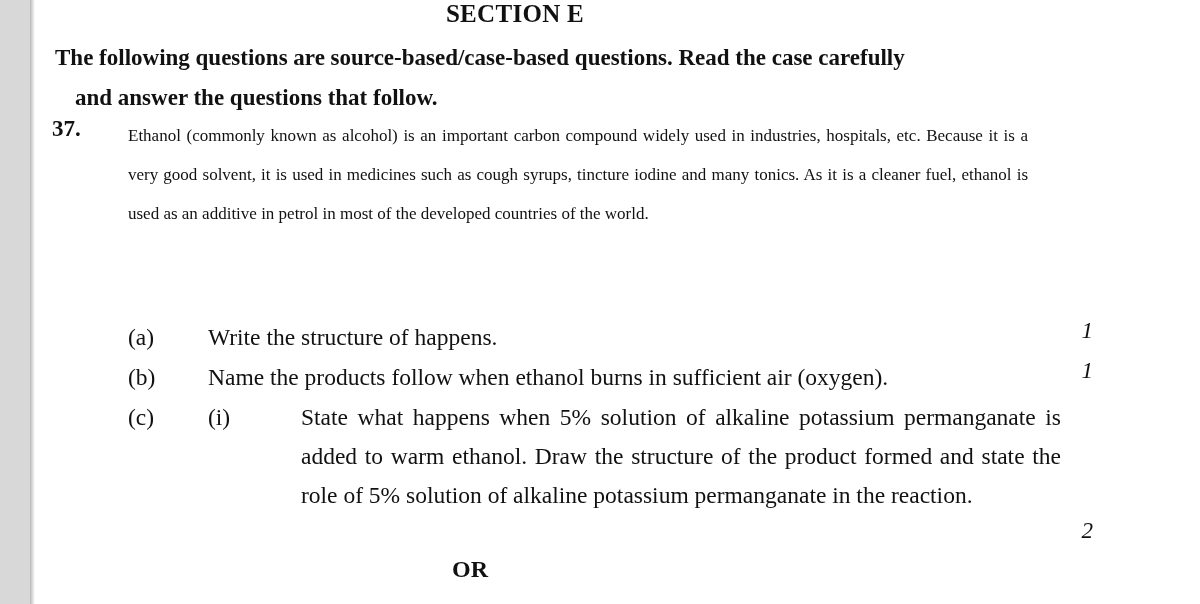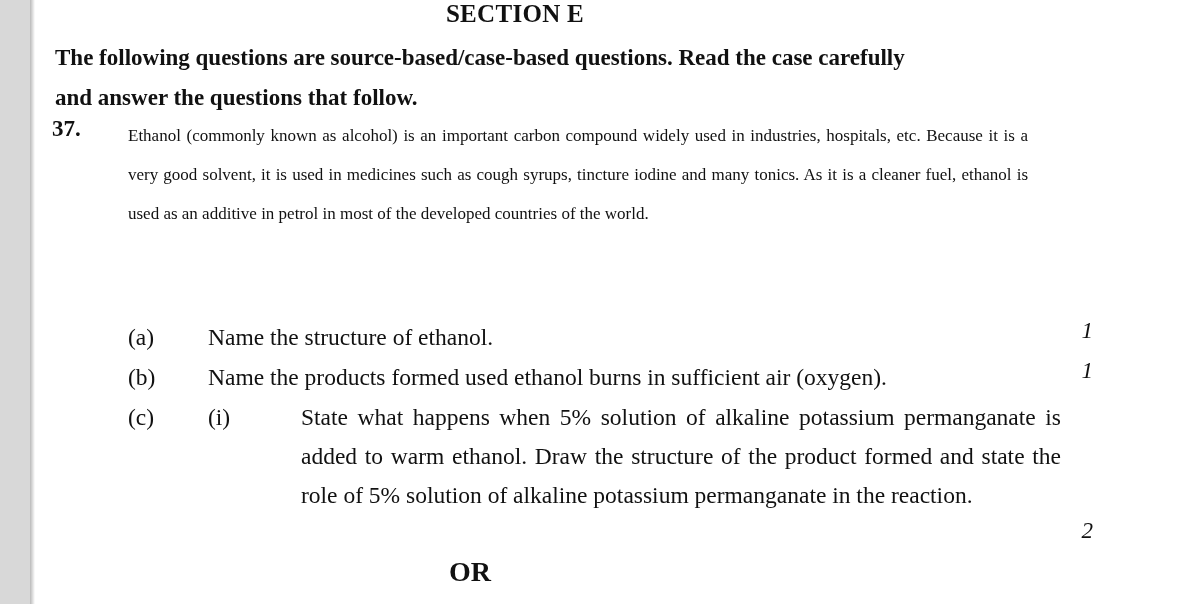--- a/index.html
+++ b/index.html
@@ -57,21 +57,21 @@
   }
   .intro {
     position: absolute;
     left: 55px;
     top: 38px;
     width: 990px;
     font-weight: bold;
     font-size: 23px;
     line-height: 40px;
   }
-  .intro .l2 { display: block; }
+  .intro .l2 { display: block; margin-left: 20px; }
 
   .qnum {
     position: absolute;
     left: 52px;
     top: 116px;
     font-weight: bold;
     font-size: 23px;
   }
   .para {
     position: absolute;
@@ -124,21 +124,21 @@
     width: 30px;
     text-align: right;
   }
   .or {
     position: absolute;
     top: 556px;
     left: 310px;
     width: 320px;
     text-align: center;
     font-weight: bold;
-    font-size: 28px;
+    font-size: 24px;
   }
   .next-line {
     position: absolute;
     left: 240px;
     top: 598px;
     width: 700px;
     height: 4px;
     overflow: hidden;
     color: #2b2b2b;
     font-size: 23px;
@@ -167,27 +167,27 @@
       <span>The following questions are source-based/case-based questions. Read the case carefully</span>
       <span class="l2">and answer the questions that follow.</span>
     </div>
 
     <div class="qnum">37.</div>
 
     <div class="para">Ethanol (commonly known as alcohol) is an important carbon compound widely used in industries, hospitals, etc. Because it is a very good solvent, it is used in medicines such as cough syrups, tincture iodine and many tonics. As it is a cleaner fuel, ethanol is used as an additive in petrol in most of the developed countries of the world.</div>
 
     <div class="item item-a">
       <span class="lbl">(a)</span>
-      <span class="txt">Name the structure of ethanol.</span>
+      <span class="txt">Write the structure of happens.</span>
     </div>
     <div class="marks marks-a">1</div>
 
     <div class="item item-b">
       <span class="lbl">(b)</span>
-      <span class="txt">Name the products formed used ethanol burns in sufficient air (oxygen).</span>
+      <span class="txt">Name the products follow when ethanol burns in sufficient air (oxygen).</span>
     </div>
     <div class="marks marks-b">1</div>
 
     <div class="item item-c">
       <span class="lbl">(c)</span>
       <span class="sublbl">(i)</span>
       <span class="subtxt">State what happens when 5% solution of alkaline potassium permanganate is added to warm ethanol. Draw the structure of the product formed and state the role of 5% solution of alkaline potassium permanganate in the reaction.</span>
     </div>
     <div class="marks marks-c">2</div>
 

